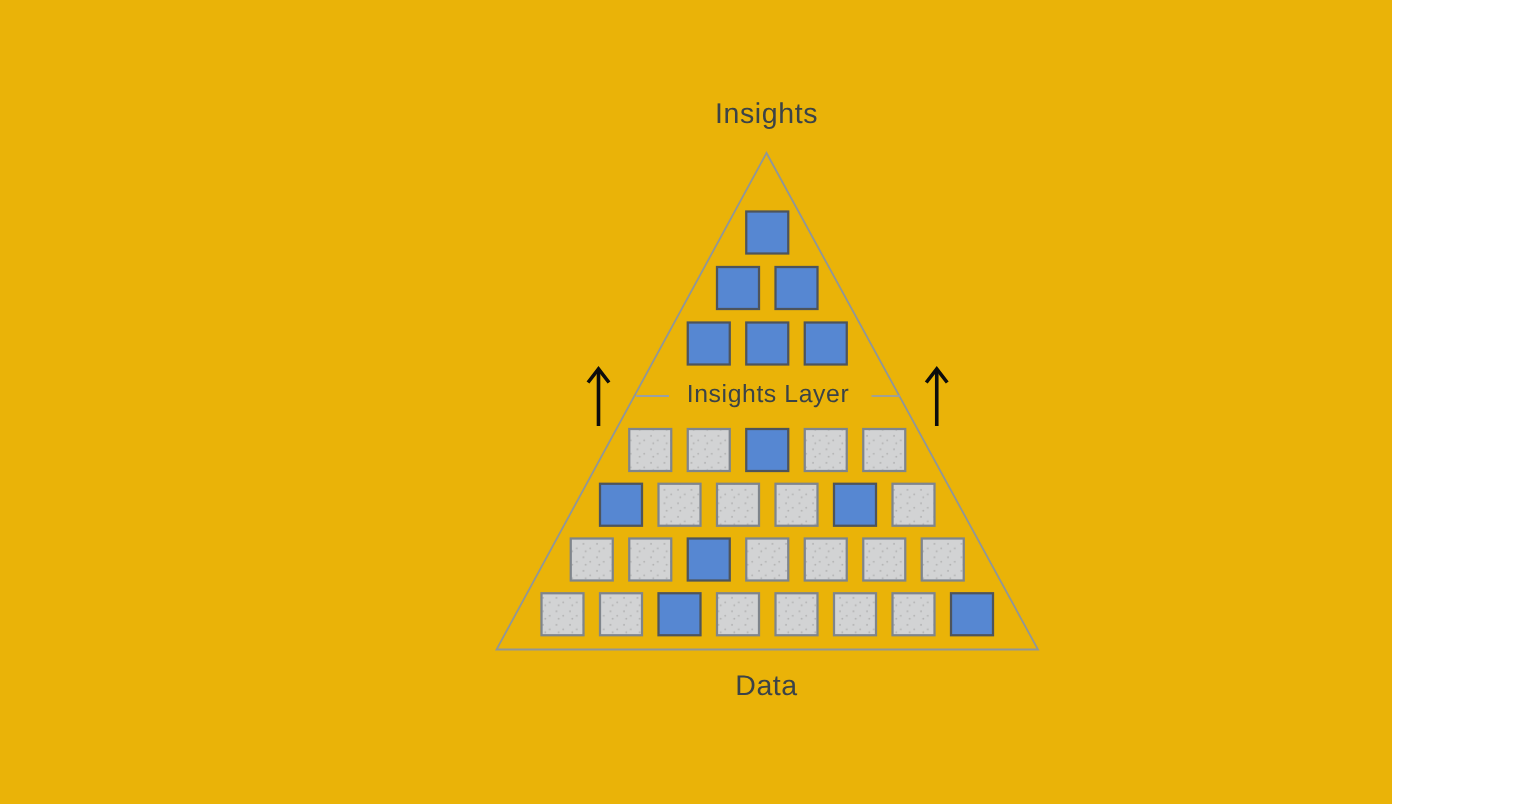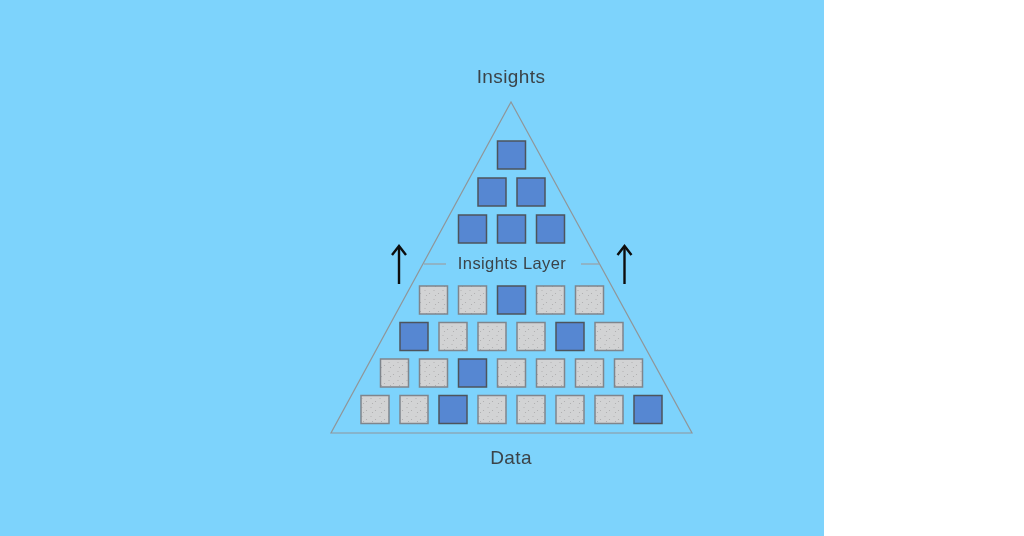--- a/index.html
+++ b/index.html
@@ -1,17 +1,17 @@
 <!DOCTYPE html>
 <html><head>
 <meta charset="utf-8">
 <style>
   html,body{margin:0;padding:0;background:#ffffff;}
   .stage{
-    position:relative;width:824px;height:536px;background:#7dd3fc;overflow:hidden;
+    position:relative;width:928px;height:536px;background:#eab308;overflow:hidden;
     font-family:"Liberation Sans", sans-serif;
   }
   .stage svg{position:absolute;left:0;top:0;}
   .label{
     position:absolute;transform:translateX(-50%);
     color:#3b4348;font-weight:500;letter-spacing:0.4px;white-space:nowrap;
     -webkit-font-smoothing:antialiased;
   }
   .label-top{left:511px;top:66px;font-size:19px;}
   .label-middle{left:512px;top:254px;font-size:16.5px;}

